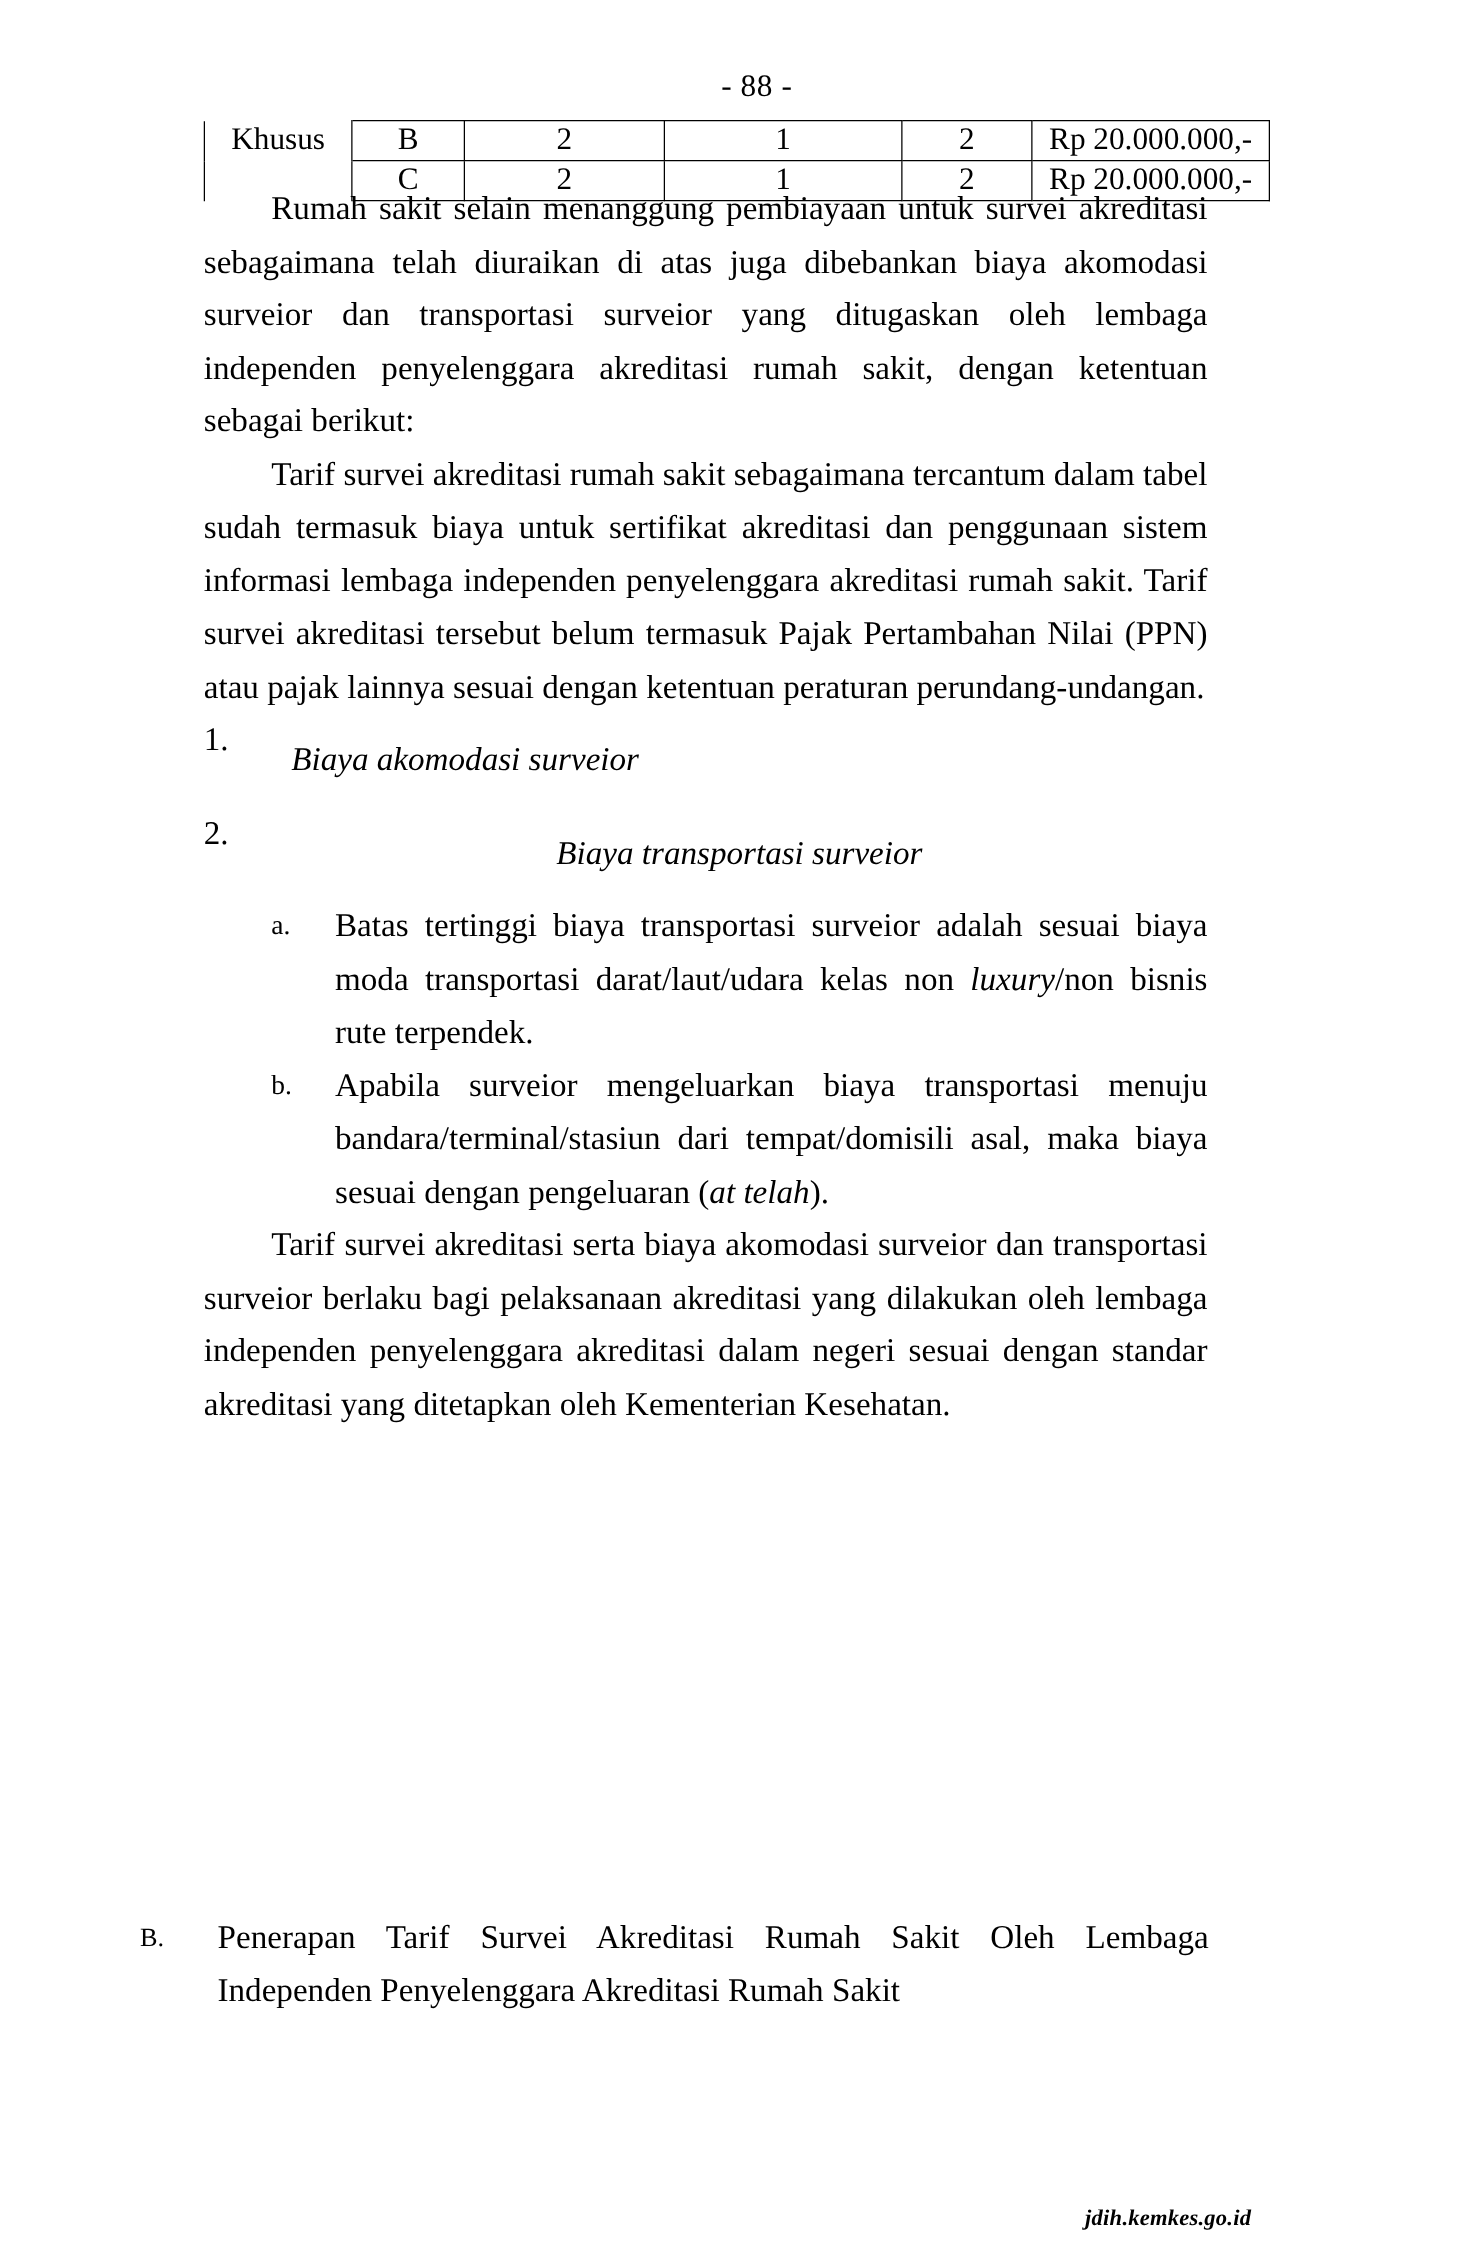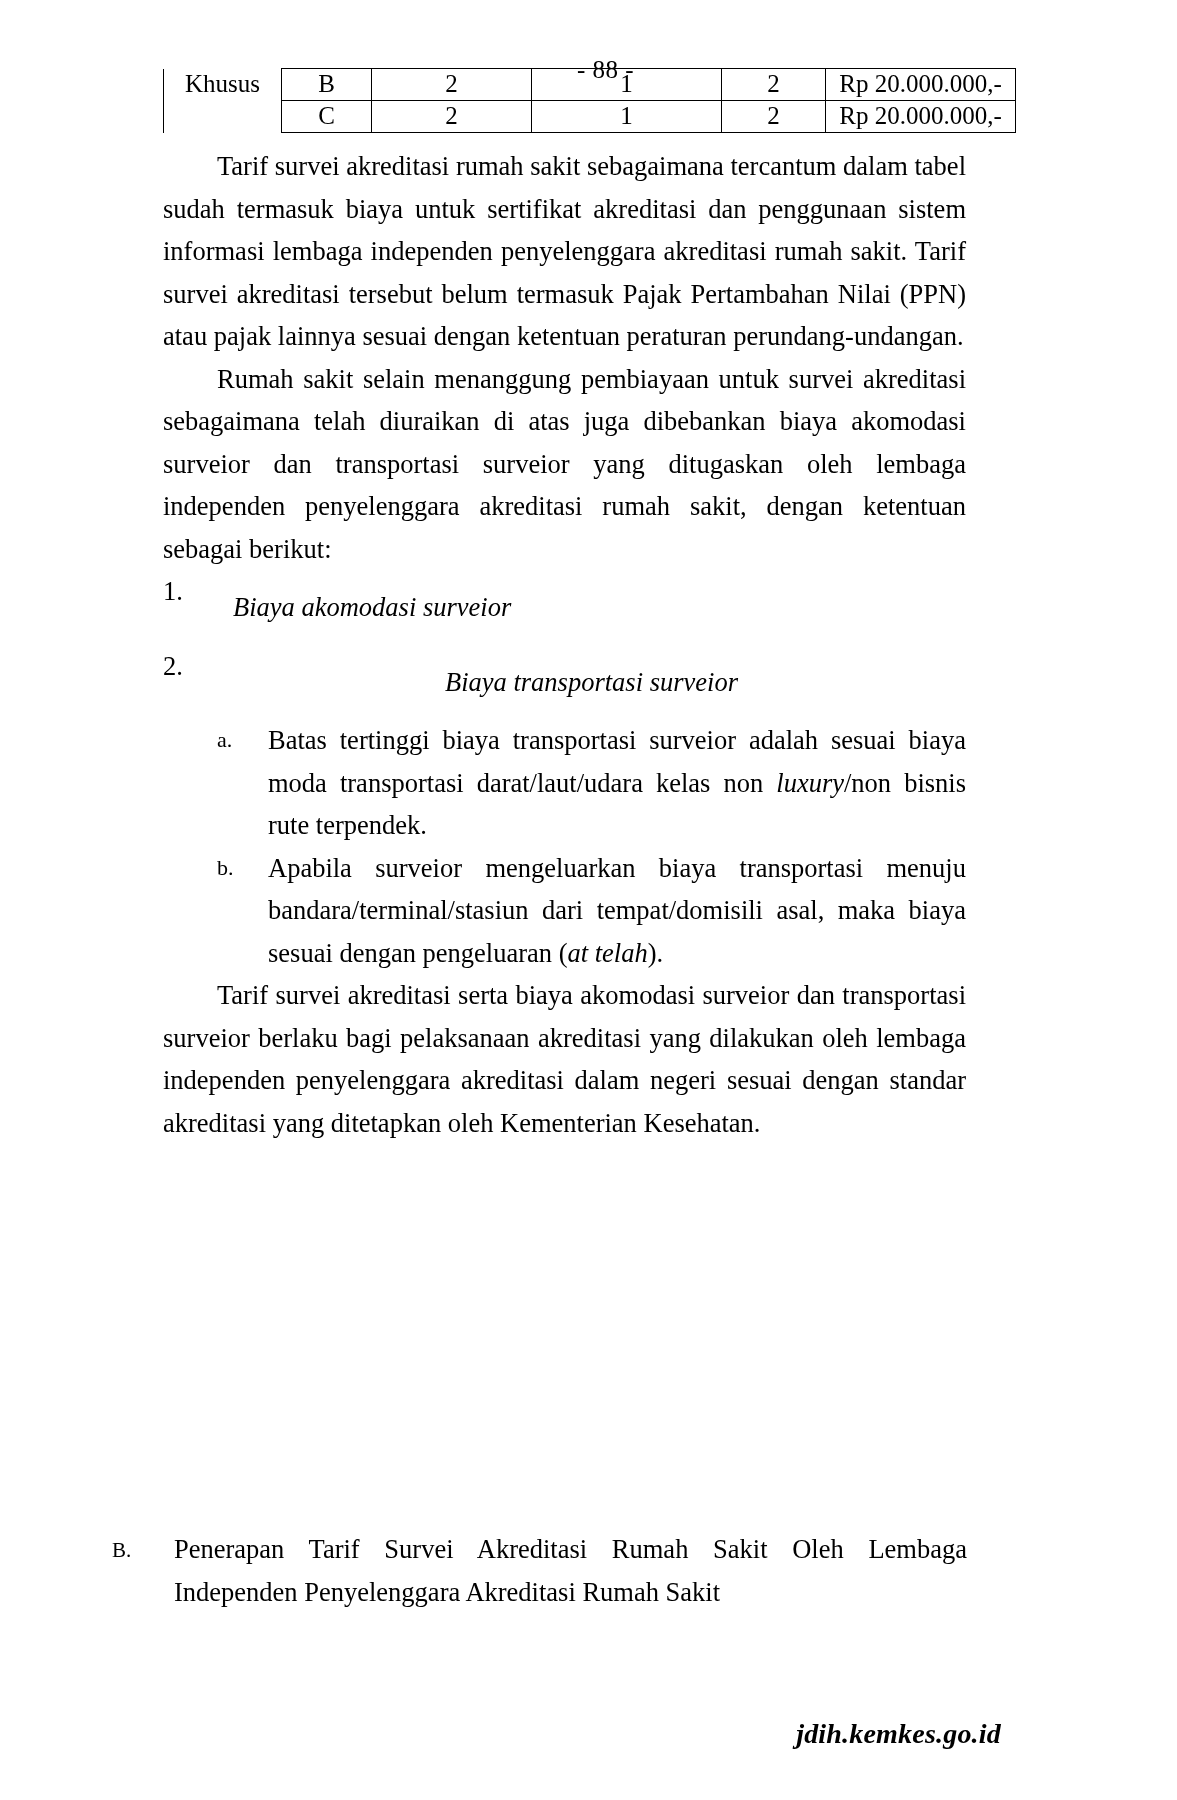--- a/index.html
+++ b/index.html
@@ -27,21 +27,21 @@
     width: 1177px;
     text-align: center;
     font-size: 25px;
     letter-spacing: 0.5px;
   }
 
   
   .tariff-table {
     position: absolute;
     left: 163px;
-    top: 68px;
+    top: 96px;
     width: 802px;
     border-collapse: collapse;
     table-layout: fixed;
   }
   .tariff-table td {
     border: 1.6px solid #000;
     font-size: 25px;
     text-align: center;
     height: 27px;
     padding: 2px 4px;
@@ -144,22 +144,22 @@
   }
   .section-b .sec-body p {
     margin: 0;
     text-align: justify;
   }
   .section-b .sec-body p.indented { text-indent: 54px; }
 
   .watermark {
     position: absolute;
     right: 176px;
-    top: 1718px;
-    font-size: 28px;
+    top: 1764px;
+    font-size: 18px;
     font-weight: bold;
     font-style: italic;
     font-family: "Liberation Serif", "DejaVu Serif", serif;
     letter-spacing: 0.2px;
   }
   em { font-style: italic; }
 </style>
 </head>
 <body>
 
@@ -191,23 +191,23 @@
         <td>2</td>
         <td>1</td>
         <td>2</td>
         <td>Rp 20.000.000,-</td>
       </tr>
     </tbody>
   </table>
 
   <div class="content">
 
+    <p class="body">Rumah sakit selain menanggung pembiayaan untuk survei akreditasi sebagaimana telah diuraikan di atas juga dibebankan biaya akomodasi surveior dan transportasi surveior yang ditugaskan oleh lembaga independen penyelenggara akreditasi rumah sakit, dengan ketentuan sebagai berikut:</p>
+
     <p class="body">Tarif survei akreditasi rumah sakit sebagaimana tercantum dalam tabel sudah termasuk biaya untuk sertifikat akreditasi dan penggunaan sistem informasi lembaga independen penyelenggara akreditasi rumah sakit. Tarif survei akreditasi tersebut belum termasuk Pajak Pertambahan Nilai (PPN) atau pajak lainnya sesuai dengan ketentuan peraturan perundang-undangan.</p>
-
-    <p class="body">Rumah sakit selain menanggung pembiayaan untuk survei akreditasi sebagaimana telah diuraikan di atas juga dibebankan biaya akomodasi surveior dan transportasi surveior yang ditugaskan oleh lembaga independen penyelenggara akreditasi rumah sakit, dengan ketentuan sebagai berikut:</p>
 
     <div class="list">
 
       <div class="li">
         <span class="marker">1.</span>
         <div class="li-body">
           <p style="text-align:left">Biaya akomodasi surveior</p>
         </div>
       </div>
 

